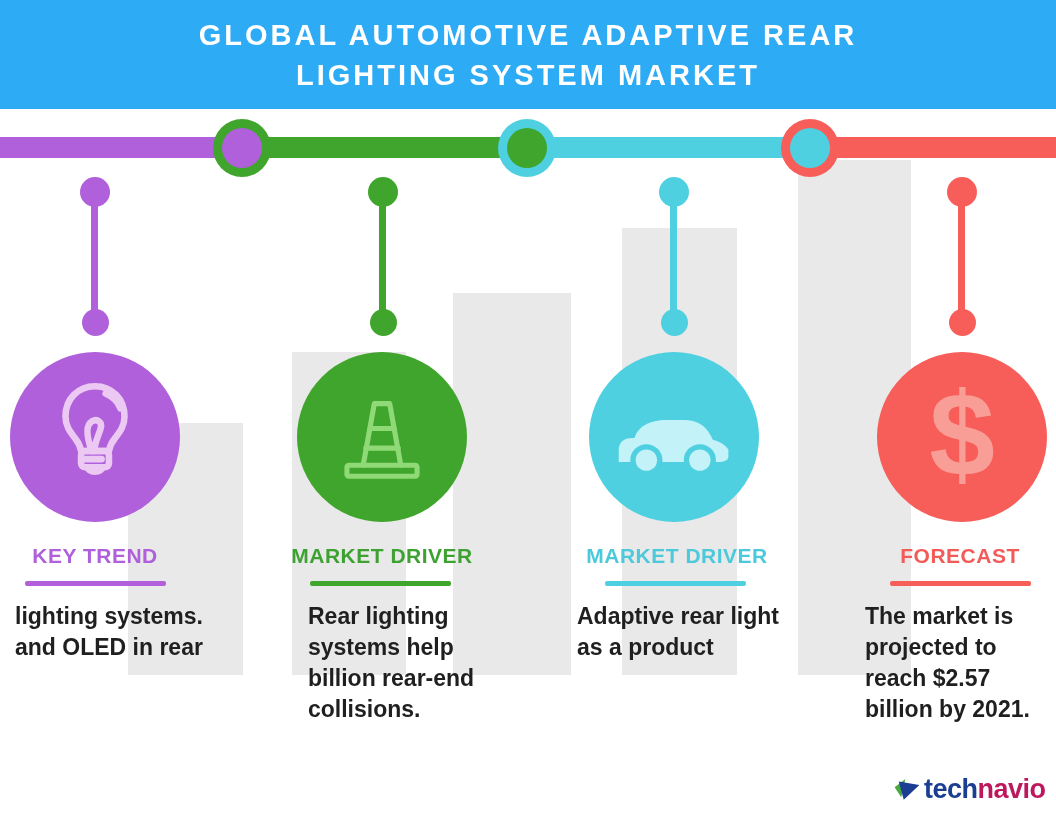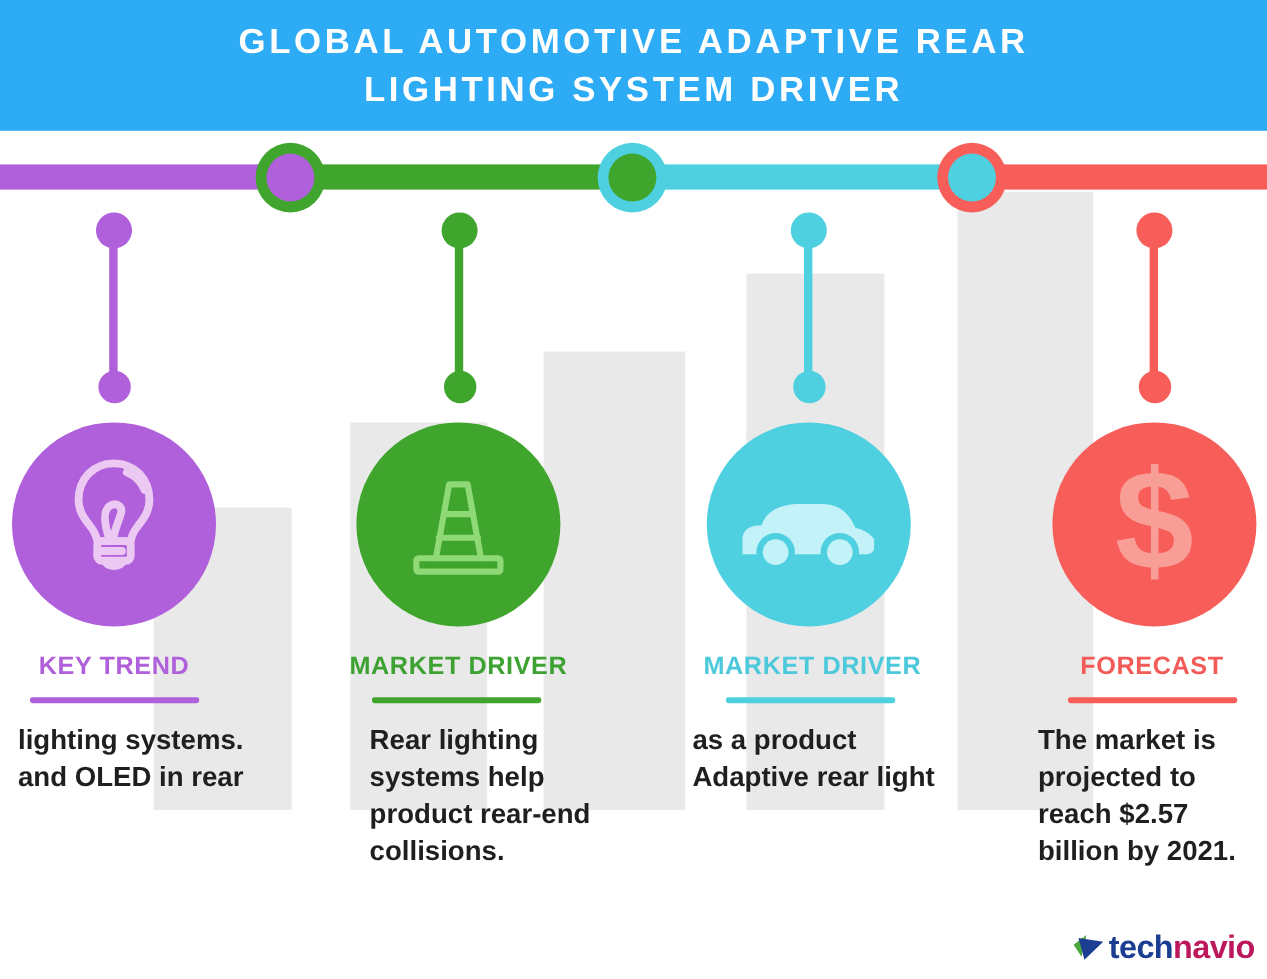--- a/index.html
+++ b/index.html
@@ -58,21 +58,21 @@
   .logo-tech{color:#1B3E92;}
   .logo-navio{color:#be185d;}
 </style>
 </head>
 <body>
 
 <div class="canvas">
 
   <div class="header">
     <div class="title-line">GLOBAL AUTOMOTIVE ADAPTIVE REAR</div>
-    <div class="title-line">LIGHTING SYSTEM DRIVER</div>
+    <div class="title-line">LIGHTING SYSTEM MARKET</div>
   </div>
 
   <div class="bgbar" style="left:128px;top:423px;width:115px;height:252px;"></div>
   <div class="bgbar" style="left:292px;top:352px;width:114px;height:323px;"></div>
   <div class="bgbar" style="left:453px;top:293px;width:118px;height:382px;"></div>
   <div class="bgbar" style="left:622px;top:228px;width:115px;height:447px;"></div>
   <div class="bgbar" style="left:798px;top:160px;width:113px;height:515px;"></div>
 
   <div class="tseg purple"></div>
   <div class="tseg green"></div>
@@ -118,42 +118,42 @@
       <path d="M33,88 L46,16 L64,16 L77,88"></path>
       <path d="M41,45 L69,45"></path>
       <path d="M36,68 L74,68"></path>
     </svg>
   </div>
   <div class="col-label c1-fg" style="left:252px;">MARKET DRIVER</div>
   <div class="col-underline c1-bg" style="left:310px;"></div>
   <div class="col-desc" style="left:308px;">
     <div class="desc-line">Rear lighting</div>
     <div class="desc-line">systems help</div>
-    <div class="desc-line">product rear-end</div>
+    <div class="desc-line">billion rear-end</div>
     <div class="desc-line">collisions.</div>
   </div>
 
   <div class="dot c2-bg" style="left:659px;top:177px;width:30px;height:30px;"></div>
   <div class="vline c2-bg" style="left:670px;top:192px;height:132px;"></div>
   <div class="dot c2-bg" style="left:661px;top:309px;width:27px;height:27px;"></div>
   <div class="big-circle c2-bg" style="left:589px;">
     <svg width="134" height="82" viewBox="0 0 150 92">
       <path d="M30,50 C33,34 48,27 67,27 L86,27 C101,27 110,33 116,44 L119,50 Z" fill="#C3F2F8"></path>
       <path d="M13,74 L13,60 C13,52 19,47 28,47 L100,47 C119,47 131,52 136,60 L136,68 C136,72 132,74 127,74 Z" fill="#C3F2F8"></path>
       <circle cx="44" cy="72" r="18" fill="#4FD0E1"></circle>
       <circle cx="104" cy="72" r="18" fill="#4FD0E1"></circle>
       <circle cx="44" cy="72" r="12" fill="#C3F2F8"></circle>
       <circle cx="104" cy="72" r="12" fill="#C3F2F8"></circle>
     </svg>
   </div>
   <div class="col-label c2-fg" style="left:547px;">MARKET DRIVER</div>
   <div class="col-underline c2-bg" style="left:605px;"></div>
   <div class="col-desc" style="left:577px;">
+    <div class="desc-line">Adaptive rear light</div>
     <div class="desc-line">as a product</div>
-    <div class="desc-line">Adaptive rear light</div>
   </div>
 
   <div class="dot c3-bg" style="left:947px;top:177px;width:30px;height:30px;"></div>
   <div class="vline c3-bg" style="left:958px;top:192px;height:132px;"></div>
   <div class="dot c3-bg" style="left:949px;top:309px;width:27px;height:27px;"></div>
   <div class="big-circle c3-bg" style="left:877px;">
     <div class="dollar-glyph">$</div>
   </div>
   <div class="col-label c3-fg" style="left:830px;">FORECAST</div>
   <div class="col-underline c3-bg" style="left:890px;"></div>

